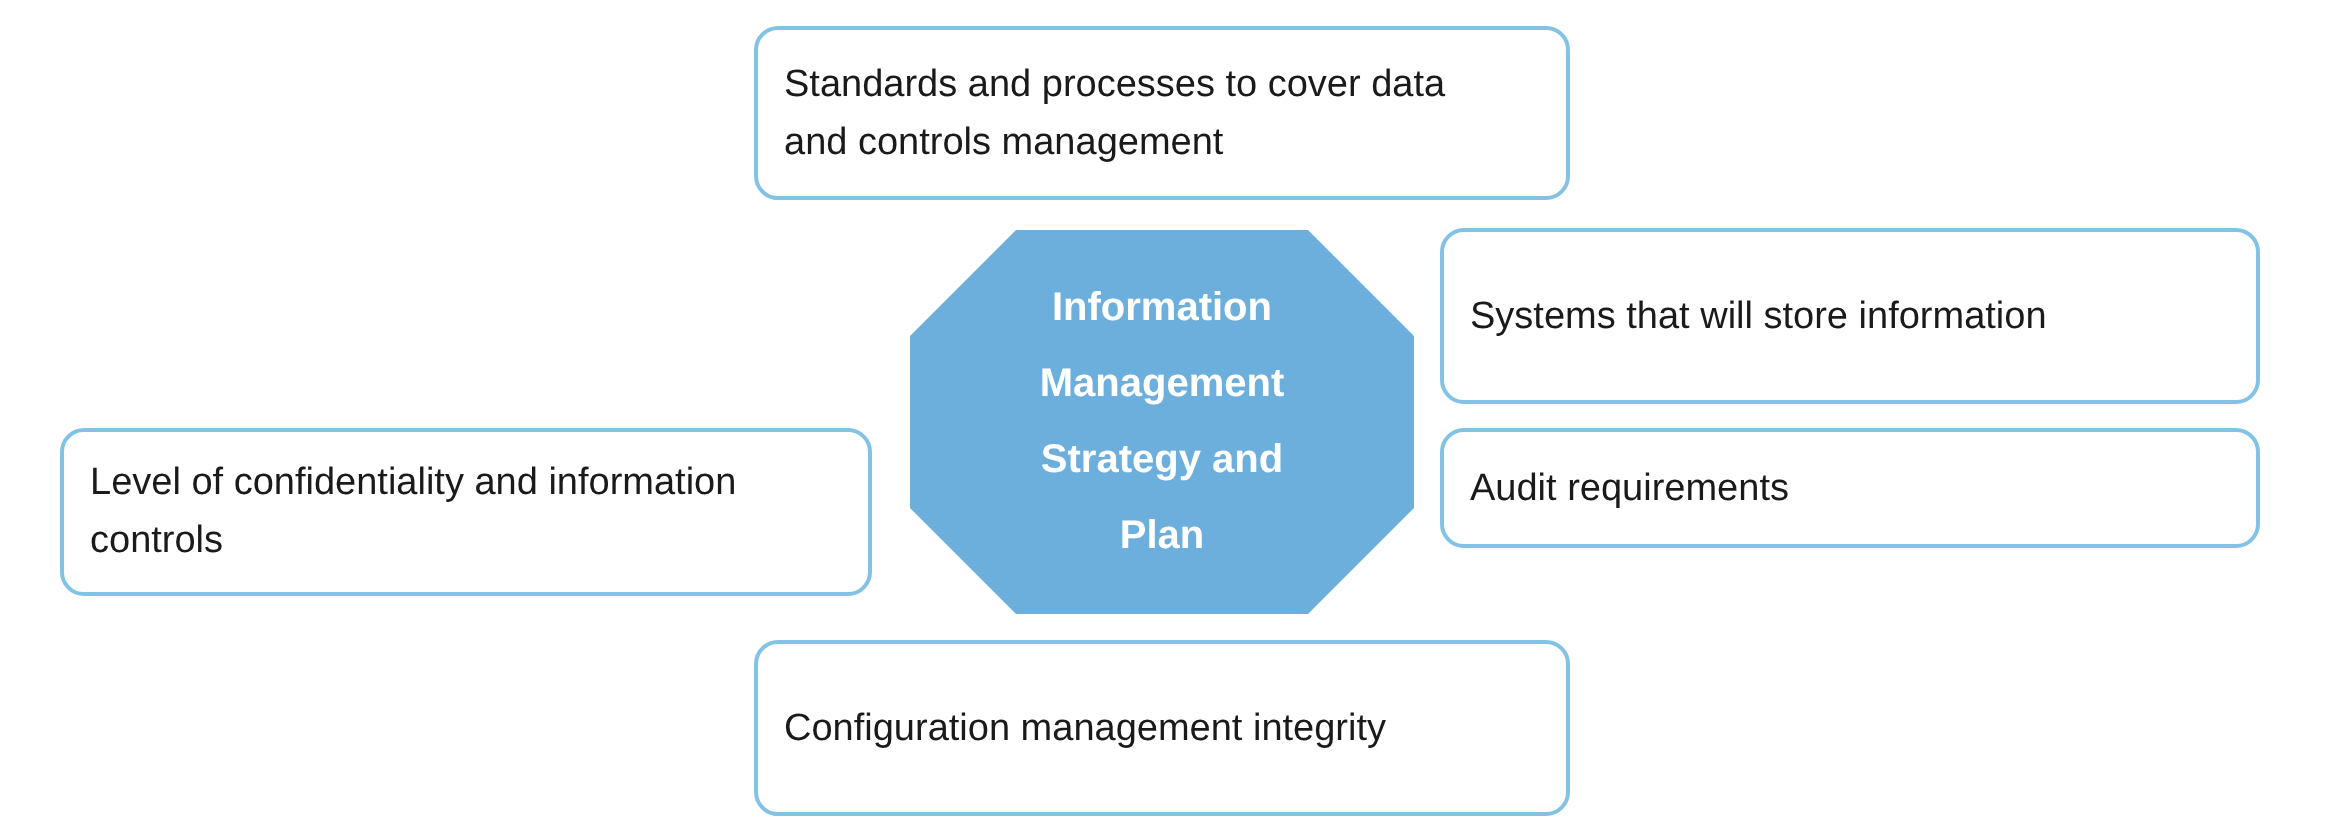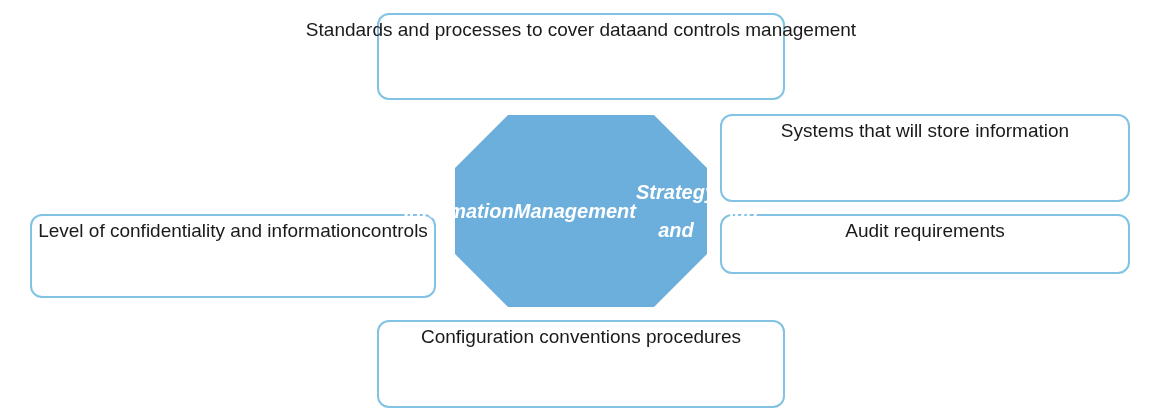--- a/index.html
+++ b/index.html
@@ -11,21 +11,21 @@
     font-family: "Liberation Sans", sans-serif;
     overflow: hidden;
   }
   .box {
     position: absolute;
     background: #ffffff;
     border: 2px solid #82C3E5;
     border-radius: 12px;
     box-sizing: border-box;
     display: flex;
-    flex-direction: row;
+    flex-direction: column;
     justify-content: center;
     padding: 0 13px;
     color: #1A1A1A;
     font-size: 19px;
     line-height: 29px;
   }
   .box .line { white-space: nowrap; }
   .box-top         { left: 377px; top: 13px;  width: 408px; height: 87px; }
   .box-left-top    { left: 30px;  top: 114px; width: 406px; height: 88px; }
   .box-left-bottom { left: 30px;  top: 214px; width: 406px; height: 84px; }
@@ -41,29 +41,28 @@
     position: absolute;
     left: 0; top: 0;
     width: 100%; height: 100%;
     display: block;
   }
   .octagon polygon { fill: #6CAFDC; }
   .octagon-text {
     position: absolute;
     left: 0; top: 0; right: 0; bottom: 0;
     display: flex;
-    flex-direction: row;
+    flex-direction: column;
     align-items: center;
     justify-content: center;
     text-align: center;
     color: #FFFFFF;
     font-weight: bold;
     font-size: 20px;
     line-height: 38px;
-    font-style: italic;
   }
 </style>
 </head>
 <body>
 
 <div class="canvas">
 
   <div class="box box-top">
     <div class="line">Standards and processes to cover data</div>
     <div class="line">and controls management</div>
@@ -77,21 +76,21 @@
 
   <div class="box box-right-top">
     <div class="line">Systems that will store information</div>
   </div>
 
   <div class="box box-right-bottom">
     <div class="line">Audit requirements</div>
   </div>
 
   <div class="box box-bottom">
-    <div class="line">Configuration conventions procedures</div>
+    <div class="line">Configuration management integrity</div>
   </div>
 
   <div class="octagon">
     <svg viewBox="0 0 252 192" aria-hidden="true">
       <polygon points="53,0 199,0 252,53 252,139 199,192 53,192 0,139 0,53"></polygon>
     </svg>
     <div class="octagon-text">
       <div>Information</div>
       <div>Management</div>
       <div>Strategy and</div>

